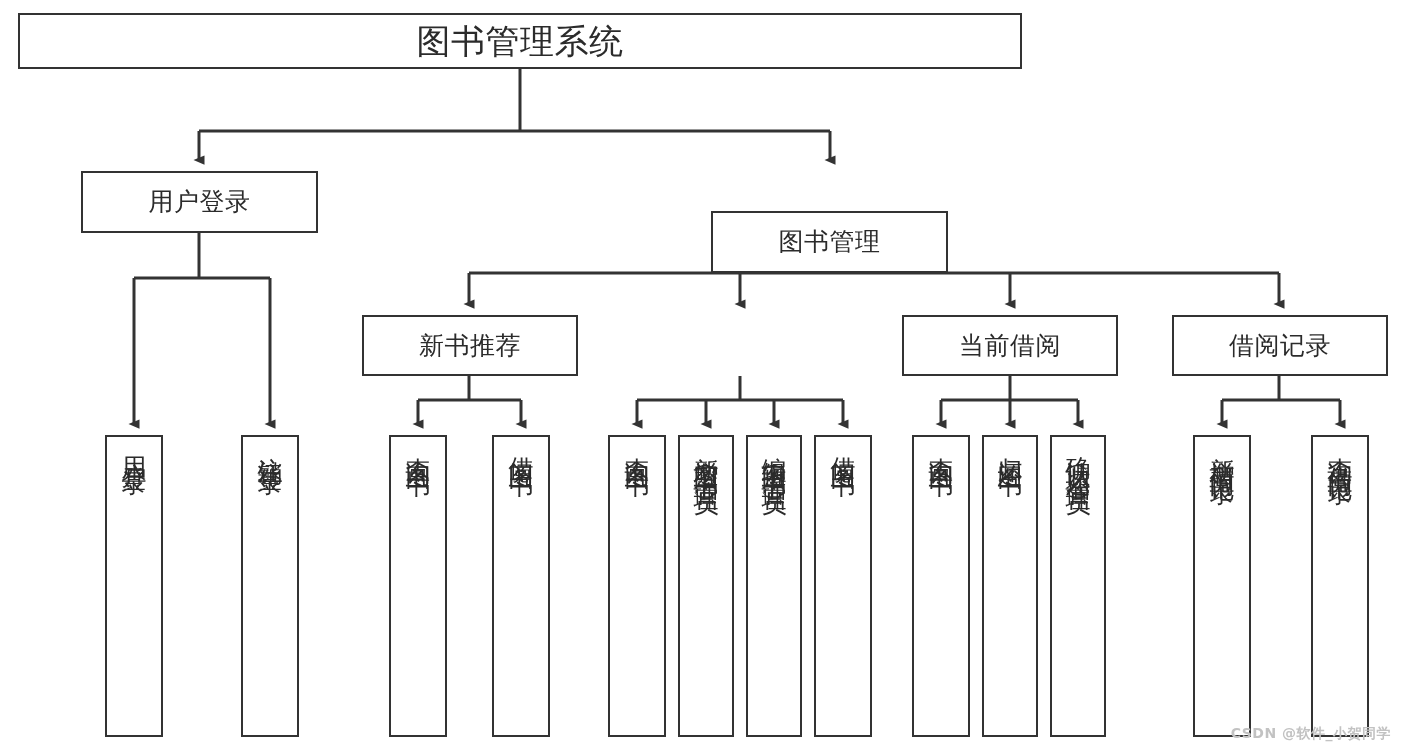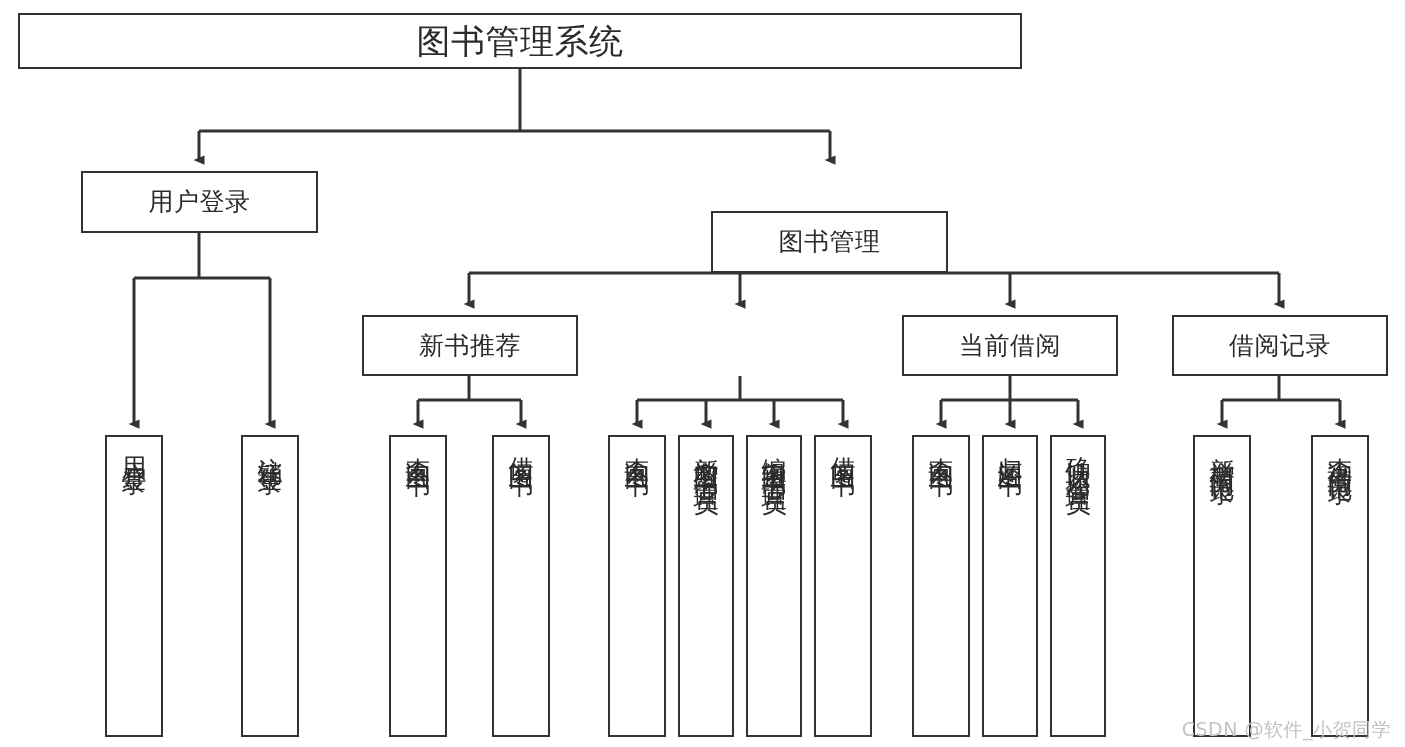--- a/index.html
+++ b/index.html
@@ -60,25 +60,26 @@
     text-orientation: upright;
     font-size: 25px;
     line-height: 1.0;
     letter-spacing: 5px;
     white-space: nowrap;
   }
   .watermark {
     position: absolute;
     right: 14px;
     bottom: 4px;
-    font-size: 19px;
+    font-size: 14px;
     color: #c2c2c2;
     letter-spacing: 0.5px;
     z-index: 5;
     white-space: nowrap;
+    font-weight: bold;
   }
 </style>
 </head>
 <body>
 
 <div id="canvas">
 
   <svg id="edges" viewBox="0 0 1405 747">
     <defs>
       <marker id="arrow" markerWidth="12" markerHeight="12" refX="5.2" refY="6" orient="auto" markerUnits="userSpaceOnUse">

